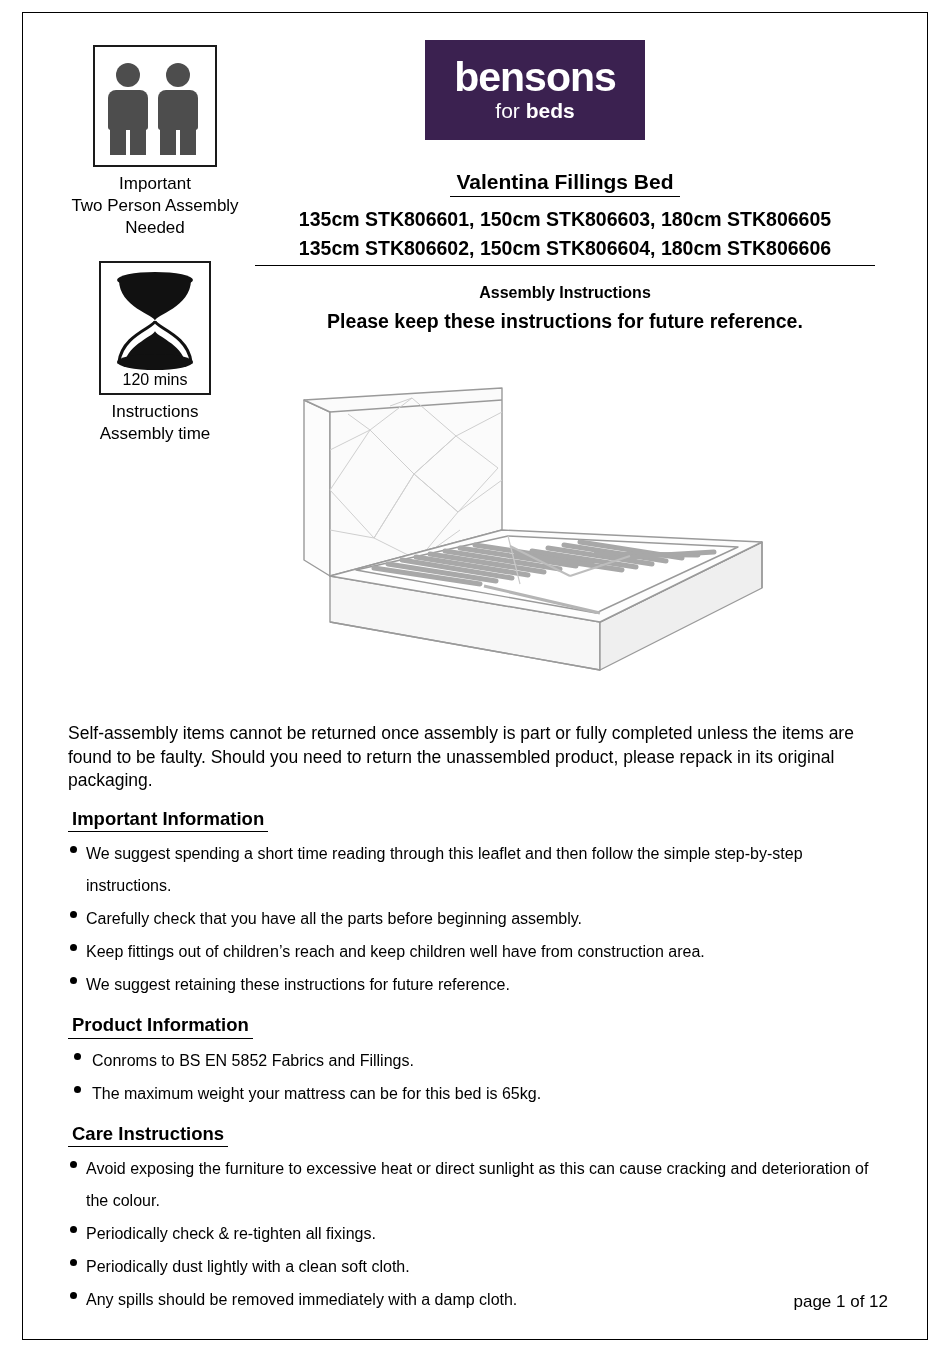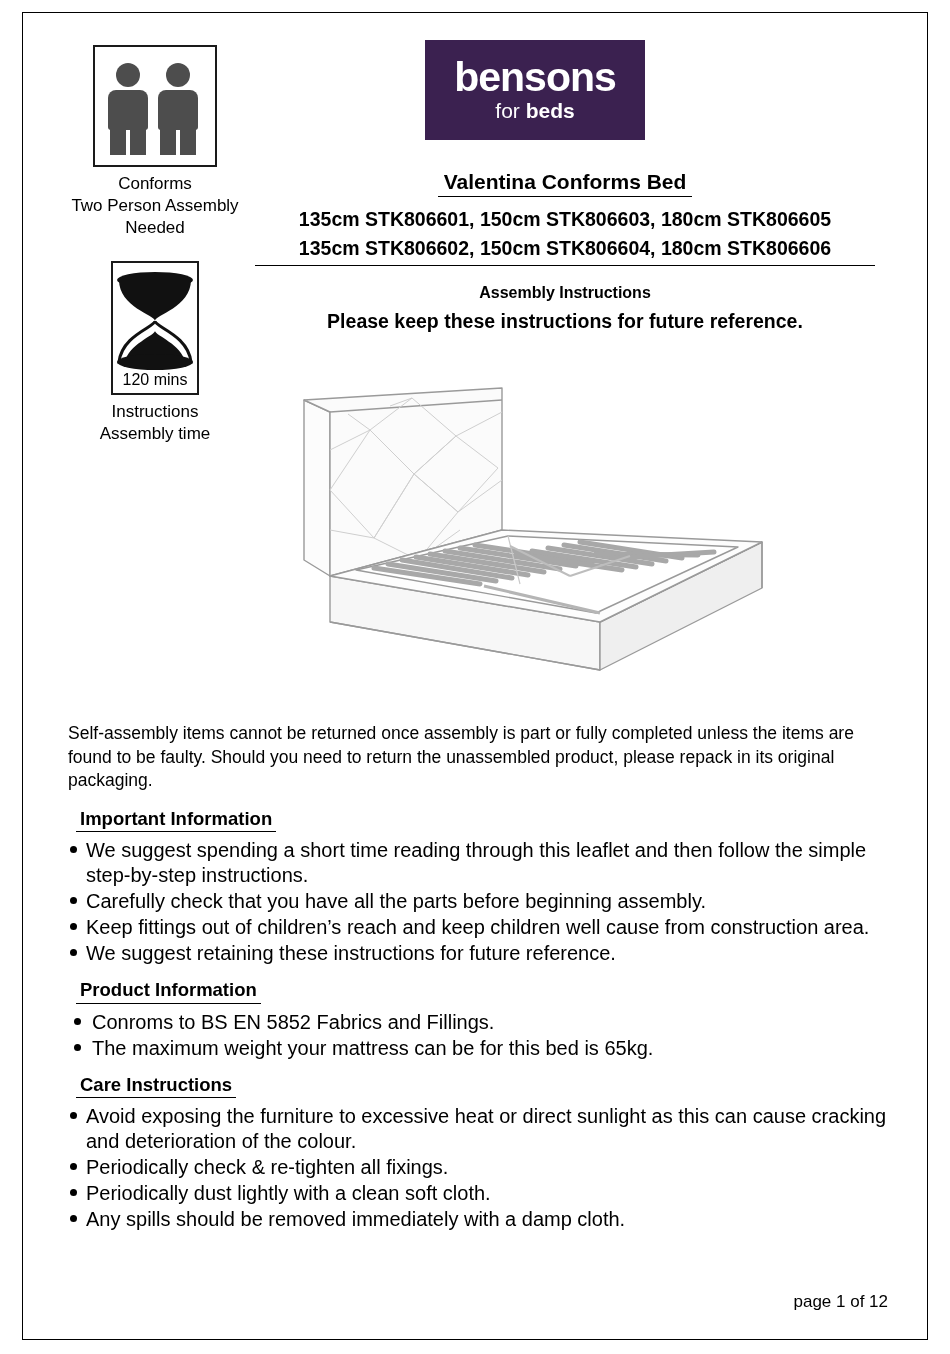--- a/index.html
+++ b/index.html
@@ -83,21 +83,21 @@
   .person .leg.r { right: 2px; }
 
   .icon-caption {
     font-size: 17px;
     line-height: 22px;
     margin-top: 6px;
     color: #000;
   }
 
   .timer-box {
-    width: 88px;
+    width: 112px;
     height: 134px;
     border: 2px solid #1a1a1a;
     margin: 22px auto 0 auto;
     position: relative;
     background: #fff;
     box-sizing: border-box;
   }
   .hourglass {
     position: absolute;
     left: 50%;
@@ -202,33 +202,33 @@
   }
   .intro-para {
     margin: 0 0 14px 0;
   }
   .section-head {
     font-size: 18.5px;
     font-weight: bold;
     display: inline-block;
     border-bottom: 1.6px solid #000;
     padding: 0 4px 1px 4px;
-    margin-left: 8px;
+    margin-left: 0;
   }
   ul.bullets {
     list-style: none;
     margin: 6px 0 2px 0;
     padding: 0;
   }
   ul.bullets li {
     position: relative;
     padding-left: 18px;
     margin-bottom: 1px;
-    font-size: 20px;
-    line-height: 25px;
+    font-size: 16px;
+    line-height: 32px;
   }
   ul.bullets li:before {
     content: "";
     position: absolute;
     left: 2px;
     top: 8px;
     width: 7px;
     height: 7px;
     border-radius: 50%;
     background: #000;
@@ -262,21 +262,21 @@
       </div>
       <div class="person right">
         <div class="head"></div>
           <div class="torso"></div>
         <div class="leg l"></div>
           <div class="leg r"></div>
       </div>
     </div>
 
     <div class="icon-caption">
-      <div>Conforms</div>
+      <div>Important</div>
       <div>Two Person Assembly</div>
       <div>Needed</div>
     </div>
 
     <div class="timer-box">
       <svg class="hourglass" width="90" height="104" viewBox="0 0 90 104">
         <ellipse cx="45" cy="11" rx="38" ry="8" fill="#111"></ellipse>
         <path d="M9 11 C9 38 45 46 45 52 C45 46 81 38 81 11 Z" fill="#111"></path>
         <path d="M45 52 C45 58 78 66 81 93 L9 93 C12 66 45 58 45 52 Z" fill="#ffffff" stroke="#111" stroke-width="3"></path>
         <path d="M45 62 C45 66 72 76 75 93 L15 93 C18 76 45 66 45 62 Z" fill="#111"></path>
@@ -290,21 +290,21 @@
       <div>Assembly time</div>
     </div>
   </div>
 
   <div class="logo">
     <div class="bensons">bensons</div>
     <div class="forbeds"><span>for </span><b>beds</b></div>
   </div>
 
   <div class="title-block">
-    <div><span class="product-title">Valentina Conforms Bed</span></div>
+    <div><span class="product-title">Valentina Fillings Bed</span></div>
     <div class="codes-line">135cm STK806601, 150cm STK806603, 180cm STK806605</div>
     <div class="codes-line second">135cm STK806602, 150cm STK806604, 180cm STK806606</div>
     <div class="assembly-sub">Assembly Instructions</div>
     <div class="assembly-keep">Please keep these instructions for future reference.</div>
   </div>
 
   <div class="bed-wrap">
     <svg width="520" height="320" viewBox="0 0 520 320">
       <g fill="none" stroke="#9a9a9a" stroke-width="1.4" stroke-linejoin="round">
 
@@ -365,21 +365,21 @@
 
   <div class="body-text">
 
     <p class="intro-para">Self-assembly items cannot be returned once assembly is part or fully completed unless the items are found to be faulty. Should you need to return the unassembled product, please repack in its original packaging.</p>
 
     <div class="group">
       <span class="section-head">Important Information</span>
       <ul class="bullets">
         <li>We suggest spending a short time reading through this leaflet and then follow the simple step-by-step instructions.</li>
         <li>Carefully check that you have all the parts before beginning assembly.</li>
-        <li>Keep fittings out of children’s reach and keep children well cause from construction area.</li>
+        <li>Keep fittings out of children’s reach and keep children well have from construction area.</li>
         <li>We suggest retaining these instructions for future reference.</li>
       </ul>
     </div>
 
     <div class="group">
       <span class="section-head">Product Information</span>
       <ul class="bullets indented">
         <li>Conroms to BS EN 5852 Fabrics and Fillings.</li>
         <li>The maximum weight your mattress can be for this bed is 65kg.</li>
       </ul>

